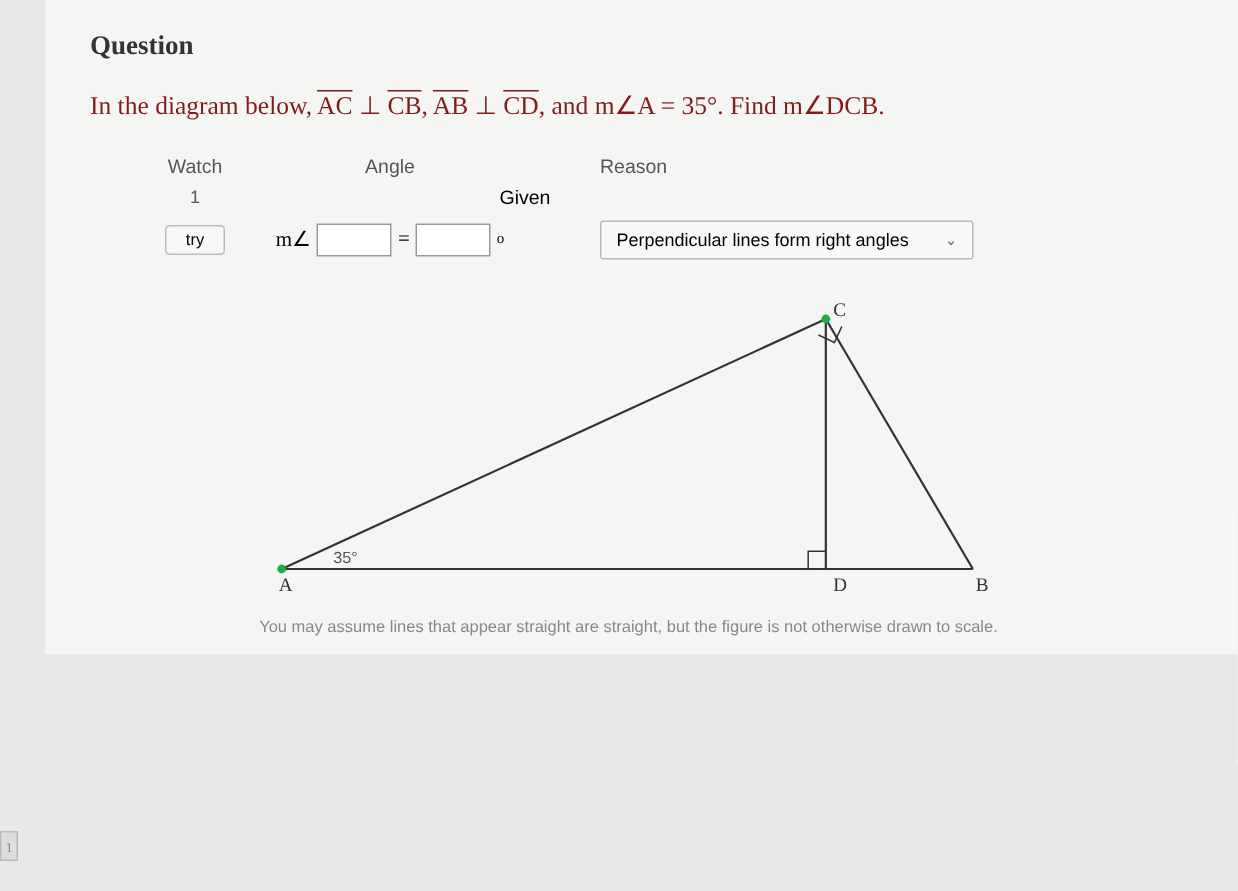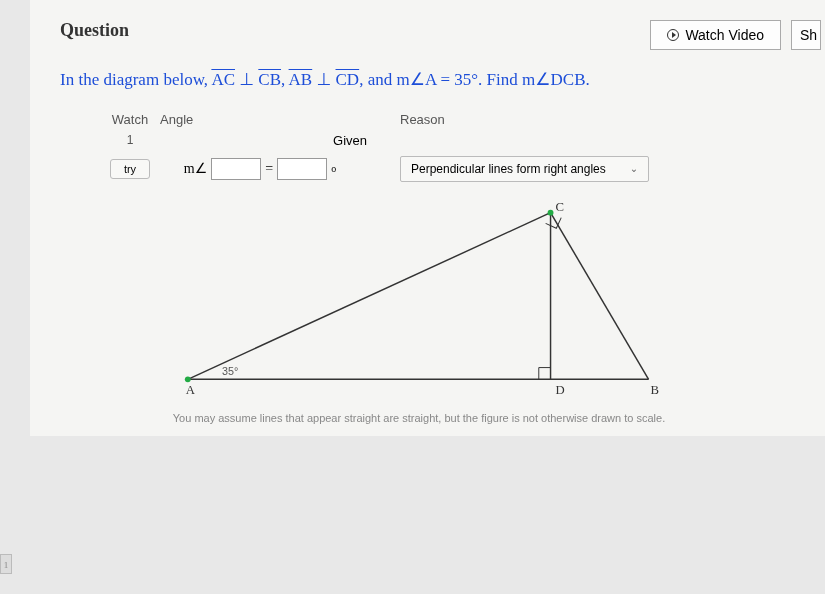--- a/index.html
+++ b/index.html
@@ -9,21 +9,21 @@
       width: 825px;
       height: 594px;
       overflow: hidden;
       position: relative;
     }
     .page {
       background: #f5f5f3;
       margin-left: 30px;
       width: 795px;
       height: 436px;
-      padding: 20px 4px 10px 30px;
+      padding: 20px 20px 10px 30px;
       position: relative;
     }
     .header-row {
       display: flex;
       justify-content: space-between;
       align-items: flex-start;
       margin-bottom: 18px;
     }
     .question-title {
       font-size: 18px;
@@ -65,39 +65,39 @@
       border: 1px solid #aaa;
       background: #fdfdfd;
       padding: 6px 8px;
       font-size: 14px;
       font-family: Arial, sans-serif;
       width: 30px;
       overflow: hidden;
     }
     .problem-text {
       font-size: 17px;
-      color: #1d4ed8;
+      color: #7f1d1d;
       margin-bottom: 20px;
       line-height: 1.4;
     }
     .overline {
       text-decoration: overline;
     }
     .proof-table {
       margin-left: 40px;
       font-family: Arial, sans-serif;
       font-size: 13px;
     }
     .proof-head {
       display: flex;
       color: #555;
       margin-bottom: 6px;
     }
     .col-step { width: 60px; text-align: center; }
-    .col-angle { width: 200px; }
+    .col-angle { width: 200px; text-align: center; }
     .col-reason { width: 300px; margin-left: 40px; }
     .proof-row {
       display: flex;
       align-items: center;
       margin-bottom: 8px;
     }
     .step-num {
       width: 60px;
       text-align: center;
       font-size: 12px;
@@ -191,27 +191,20 @@
   </style>
 </head>
 <body>
 
 <div class="left-tab">1</div>
 
 <div class="page">
 
   <div class="header-row">
     <div class="question-title">Question</div>
-    <div class="header-buttons">
-      <button class="watch-btn">
-        <span class="play-icon"></span>
-        <span>Watch Video</span>
-      </button>
-      <button class="sh-btn">Sh</button>
-    </div>
   </div>
 
   <div class="problem-text">
     <span>In the diagram below,  </span>
     <span class="overline">AC</span><span> ⊥ </span><span class="overline">CB</span><span>,  </span><span class="overline">AB</span><span> ⊥ </span><span class="overline">CD</span><span>, and m∠A = 35°. Find m∠DCB.</span>
   </div>
 
   <div class="proof-table">
     <div class="proof-head">
       <div class="col-step">Watch</div>

